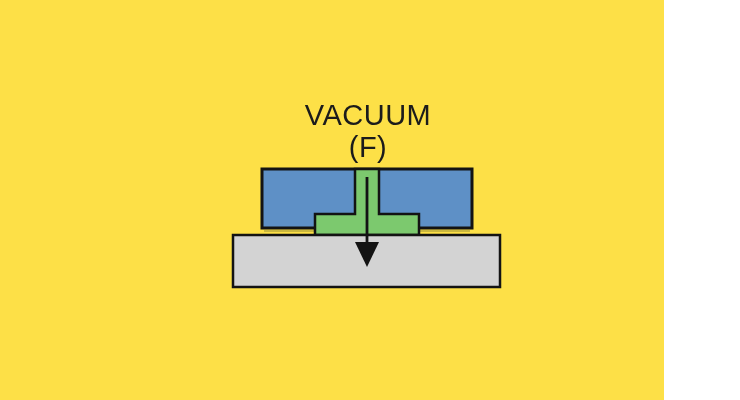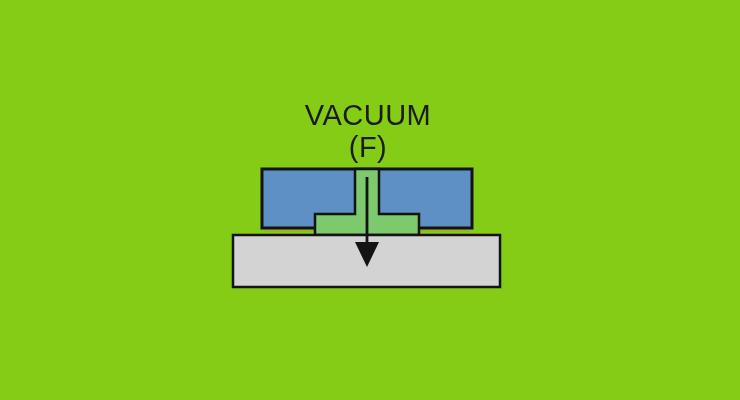--- a/index.html
+++ b/index.html
@@ -2,23 +2,23 @@
 <html><head>
 <meta charset="utf-8">
 <style>
   html, body {
     margin: 0;
     padding: 0;
     background: #ffffff;
   }
   .stage {
     position: relative;
-    width: 740px;
+    width: 664px;
     height: 400px;
-    background: #84cc16;
+    background: #fde047;
     overflow: hidden;
     text-decoration: underline;
   }
   svg.diagram {
     display: block;
     width: 740px;
     height: 400px;
   }
   .lbl {
     font-family: "Liberation Sans", sans-serif;

